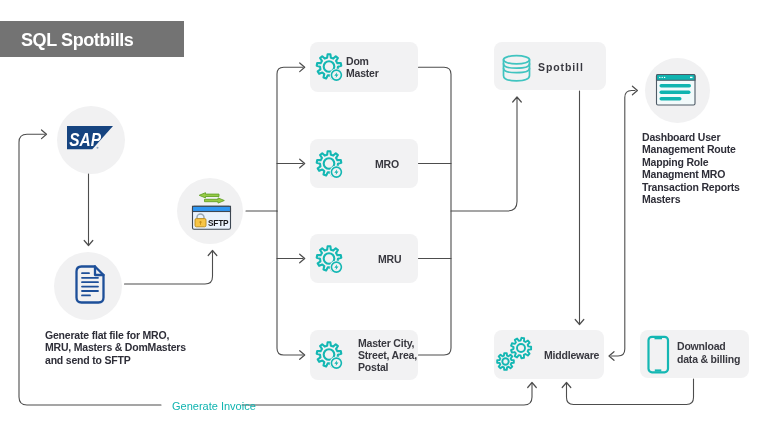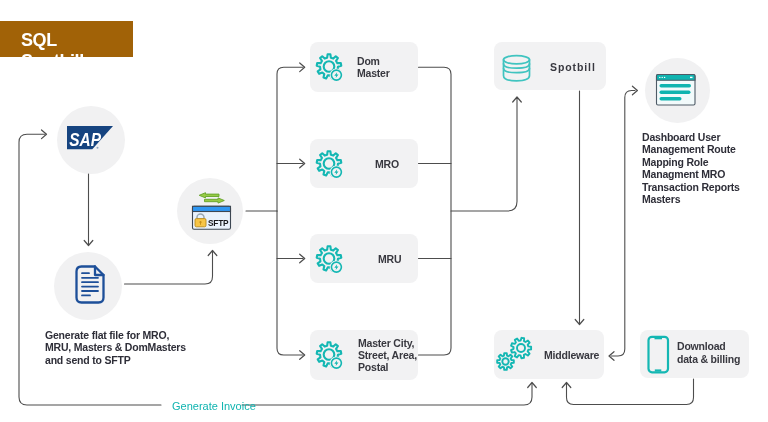--- a/index.html
+++ b/index.html
@@ -1,18 +1,18 @@
 <!DOCTYPE html>
 <html><head>
 <meta charset="utf-8">
 <style>
 html,body{margin:0;padding:0;background:#fff;}
 .stage{position:relative;width:768px;height:422px;background:#fff;overflow:hidden;
   font-family:"Liberation Sans",sans-serif;}
-.banner{position:absolute;left:0;top:21px;width:133px;height:36px;background:#a16207;}
+.banner{position:absolute;left:0;top:21px;width:184px;height:36px;background:#737373;}
 .banner span{position:absolute;left:21px;top:9px;font-size:18px;font-weight:bold;color:#fff;letter-spacing:-0.4px;}
 .circle{position:absolute;width:66px;height:66px;border-radius:50%;background:#f1f1f2;}
 .box{position:absolute;background:#f2f2f3;border-radius:8px;}
 .lbl{position:absolute;font-weight:bold;color:#38383f;font-size:10.5px;line-height:12.4px;letter-spacing:-0.2px;}
 .body-txt{position:absolute;font-weight:bold;color:#2e2e38;font-size:10.5px;line-height:12.4px;letter-spacing:-0.2px;}
 .gi{position:absolute;font-weight:normal;color:#10b4b0;font-size:11px;}
 svg.overlay{position:absolute;left:0;top:0;}
 </style>
 </head>
 <body>
@@ -156,25 +156,25 @@
       <rect x="648.5" y="336.8" width="19.5" height="35.5" rx="3.5" fill="none" stroke="#14b7b3" stroke-width="2.2"></rect>
       <path d="M654.5 338 h7.5" stroke="#14b7b3" stroke-width="2.6"></path>
       <path d="M654.8 370.5 h6.5" stroke="#14b7b3" stroke-width="2.2"></path>
     </g>
   </svg>
 
   <div class="banner">
       <span>SQL Spotbills</span>
     </div>
 
-  <div class="lbl" style="left:357px;top:55px;">Dom<br>Master</div>
+  <div class="lbl" style="left:346px;top:55px;">Dom<br>Master</div>
   <div class="lbl" style="left:350px;top:158px;padding-left:25px;">MRO</div>
   <div class="lbl" style="left:350px;top:253px;margin-left:28px;">MRU</div>
   <div class="lbl" style="left:358px;top:336.5px;">Master City,<br>Street, Area,<br>Postal</div>
-  <div class="lbl" style="left:538px;top:61px;letter-spacing:0.9px;margin-left:12px;">Spotbill</div>
+  <div class="lbl" style="left:538px;top:61px;letter-spacing:0.9px;">Spotbill</div>
   <div class="lbl" style="left:537px;top:349px;padding-left:7px;">Middleware</div>
   <div class="lbl" style="left:677px;top:340.2px;">Download<br>data &amp; billing</div>
 
   <div class="body-txt" style="left:642px;top:131px;">Dashboard User<br>Management Route<br>Mapping Role<br>Managment MRO<br>Transaction Reports<br>Masters</div>
   <div class="body-txt" style="left:45px;top:329px;">Generate flat file for MRO,<br>MRU, Masters &amp; DomMasters<br>and send to SFTP</div>
 
   <div class="gi" style="left:172px;top:400px;">Generate Invoice</div>
 </div>
 
 </body></html>

